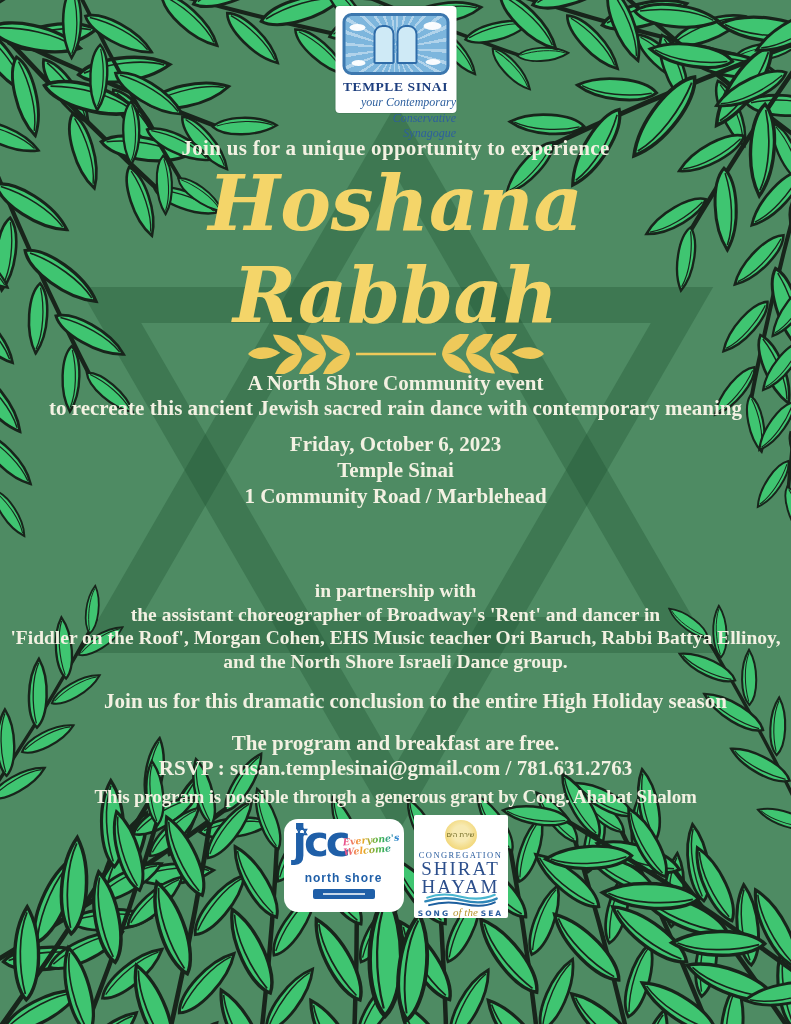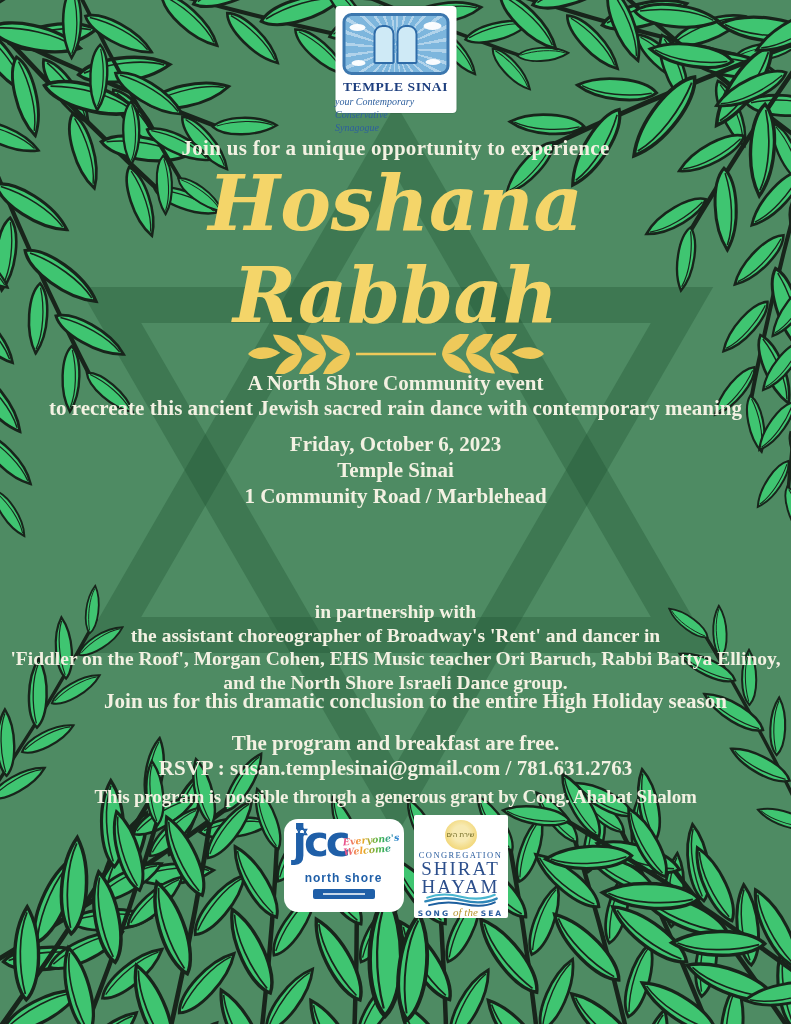--- a/index.html
+++ b/index.html
@@ -27,38 +27,38 @@
     font-family:"DejaVu Serif",serif;font-style:italic;font-weight:700;
     color:#f4d569;font-size:76px;line-height:1;}
   .title1{top:166px;}
   .title2{top:258px;}
   .divider-wrap{position:absolute;top:334px;left:50%;transform:translateX(-50%);}
   .dleaf{fill:#eec95a;}
   .dline{stroke:#eec95a;stroke-width:2.5;}
   .sub{top:371px;font-size:21px;line-height:25px;}
   .when{top:431px;font-size:21px;line-height:26px;}
   .times{top:521px;font-size:21px;line-height:26px;}
-  .partners{top:600px;font-size:19.5px;line-height:23.5px;}
+  .partners{top:579px;font-size:19.5px;line-height:23.5px;}
   .conclusion{top:689px;font-size:21px;padding-left:40px;}
   .free{top:731px;font-size:21px;line-height:25px;}
   .grant{top:786px;font-size:19px;letter-spacing:-.2px;}
 
   
   .ts-card{position:absolute;top:6px;left:50%;transform:translateX(-50%);
     width:121px;height:107px;background:#fff;border-radius:4px;z-index:4;
     box-shadow:0 0 0 1px rgba(0,0,0,.08);}
   .ts-emblem{position:relative;margin:7px auto 0;width:101px;height:56px;border-radius:9px;
     background:#7db6dd;border:3px solid #3c77ae;overflow:hidden;}
   .ts-rays{position:absolute;inset:0;
     background:repeating-conic-gradient(from 0deg at 50% 58%,rgba(255,255,255,.40) 0 4deg,rgba(255,255,255,0) 4deg 13deg);}
   .ts-tablets{position:absolute;left:50%;top:9px;transform:translateX(-50%);display:flex;gap:2px;}
   .ts-tablet{width:17px;height:35px;background:#cfeaf6;border:2px solid #2f6ca8;border-radius:9px 9px 2px 2px;}
   .cloud{position:absolute;background:#fff;border-radius:50%;opacity:.95;}
   .ts-name{margin-top:4px;text-align:center;font-size:13.5px;font-weight:700;color:#1d3e7e;letter-spacing:.6px;}
-  .ts-tag{text-align:left;font-size:10px;font-style:italic;color:#2d5f9e;line-height:1.3;}
+  .ts-tag{text-align:right;font-size:12px;font-style:italic;color:#2d5f9e;line-height:1.3;}
 
   
   .logos-row{position:absolute;top:815px;left:50%;transform:translateX(-50%);
     display:flex;gap:10px;align-items:flex-start;z-index:4;}
   .jcc-card{width:120px;height:93px;background:#fff;border-radius:14px;margin-top:4px;position:relative;}
   .jcc-acronym{position:absolute;left:9px;top:2px;font-family:"DejaVu Sans",sans-serif;
     font-weight:800;color:#1f5fa8;font-size:42px;letter-spacing:-3px;line-height:1;}
   .jcc-star{position:absolute;left:12px;top:7px;}
   .jcc-star polygon{fill:none;stroke:#1f5fa8;stroke-width:1.4;}
   .jcc-tagline{position:absolute;right:4px;top:16px;text-align:left;transform:rotate(-5deg);

